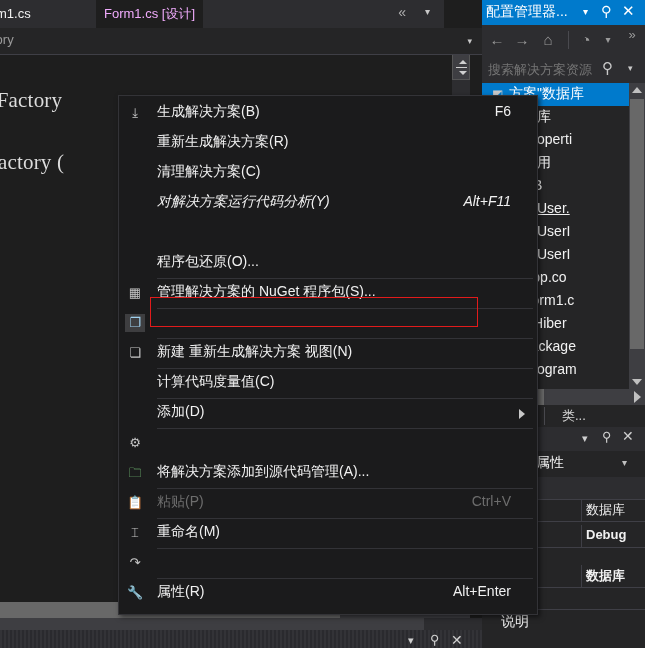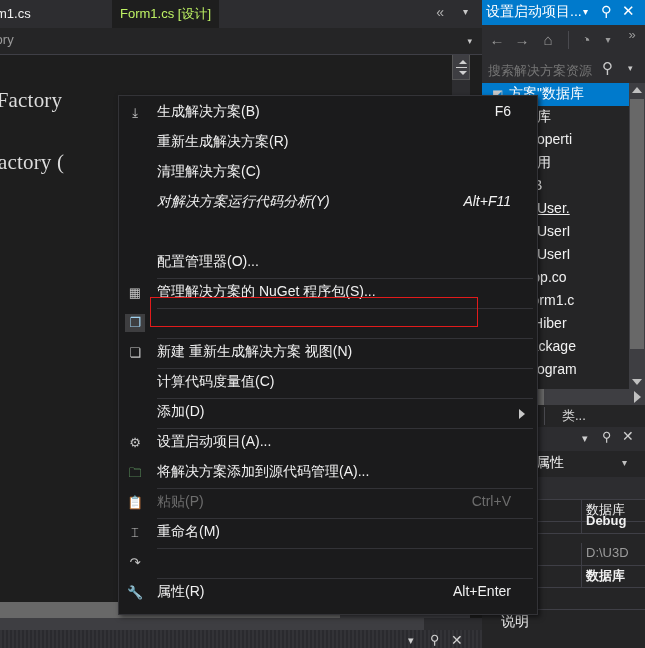--- a/index.html
+++ b/index.html
@@ -6,24 +6,24 @@
   body{
     width:645px;height:648px;overflow:hidden;position:relative;
     background:#1e1e1e;
     font-family:"Liberation Sans","DejaVu Sans",sans-serif;
     font-size:13px;color:#f1f1f1;
     -webkit-font-smoothing:antialiased;
   }
   .abs{position:absolute;}
 
   
-  #tabstrip{left:0;top:0;width:482px;height:28px;background:#2d2d30;}
+  #tabstrip{left:0;top:0;width:444px;height:28px;background:#2d2d30;}
   .tab{position:absolute;top:0;height:28px;line-height:28px;font-size:13px;color:#f1f1f1;padding:0 8px;white-space:nowrap;}
   .tab.inactive{left:-12px;color:#f1f1f1;background:#2d2d30;}
-  .tab.active{left:112px;background:#1e1e1e;color:#bef264;}
+  .tab.active{left:96px;background:#1e1e1e;color:#f0abfc;}
   #tab-overflow{position:absolute;right:38px;top:4px;color:#b0b0b0;font-size:14px;}
   #tab-dropdown{position:absolute;right:14px;top:6px;color:#c8c8c8;font-size:10px;}
 
   
   #navbar{left:0;top:28px;width:482px;height:26px;background:#252526;border-bottom:1px solid #3f3f46;}
   #navbar .crumb{position:absolute;left:-8px;top:4px;color:#9b9b9b;font-size:13px;}
   #navbar .caret{position:absolute;right:10px;top:8px;color:#c8c8c8;font-size:9px;}
 
   
   #codearea{left:0;top:54px;width:470px;height:560px;background:#1e1e1e;}
@@ -52,21 +52,21 @@
   #se-title{position:absolute;left:0;top:0;width:163px;height:25px;background:#007acc;}
   #se-title .t{position:absolute;left:4px;top:3px;font-size:14px;color:#fff;white-space:nowrap;}
   #se-title .dd{position:absolute;left:101px;top:6px;color:#fff;font-size:10px;}
   #se-title .pin{position:absolute;left:119px;top:3px;color:#fff;font-size:14px;}
   #se-title .cl{position:absolute;left:140px;top:2px;color:#fff;font-size:15px;}
   #se-toolbar{position:absolute;left:0;top:25px;width:163px;height:30px;background:#2d2d30;}
   .tb-ico{position:absolute;top:5px;width:20px;height:20px;color:#9a9a9a;font-size:15px;text-align:center;line-height:20px;}
   #se-tb-sep{position:absolute;left:86px;top:6px;width:1px;height:18px;background:#4a4a4f;}
   #se-search{position:absolute;left:0;top:55px;width:163px;height:28px;background:#2d2d30;border-bottom:1px solid #3f3f46;}
   #se-search input{position:absolute;left:4px;top:4px;width:110px;height:20px;background:transparent;border:0;outline:0;
-     color:#f9a8d4;font-size:13px;font-family:Liberation Sans, sans-serif;}
+     color:#f9a8d4;font-size:13px;font-family:Liberation Serif, serif;}
   #se-search .mag{position:absolute;left:120px;top:4px;color:#c9c9c9;font-size:15px;}
   #se-search .ddc{position:absolute;left:146px;top:8px;color:#c9c9c9;font-size:9px;}
 
   #se-tree{position:absolute;left:0;top:83px;width:147px;height:306px;background:#252526;overflow:hidden;}
   .trow{position:absolute;left:0;width:147px;height:23px;white-space:nowrap;font-size:14px;color:#f1f1f1;}
   .trow.sel{background:#007acc;color:#fff;}
   .trow .exp{position:absolute;top:5px;color:#9a9a9a;font-size:10px;}
   .trow .ic{position:absolute;top:3px;width:16px;height:16px;font-size:12px;text-align:center;line-height:16px;}
   .trow .lb{position:absolute;top:2px;font-size:14px;}
   #se-vscroll{position:absolute;left:147px;top:83px;width:16px;height:306px;background:#3e3e42;}
@@ -151,21 +151,21 @@
 </div>
 <div class="abs" id="bottom-panel"></div>
 <div class="abs" id="bottom-strip"></div>
 <div class="abs" id="bottom-dock"></div>
 <div class="abs" id="bd-caret">▾</div>
 <div class="abs" id="bd-pin">⚲</div>
 <div class="abs" id="bd-close">✕</div>
 
 <div class="abs" id="se">
   <div id="se-title">
-    <span class="t">设置启动项目...</span>
+    <span class="t">配置管理器...</span>
     <span class="dd">▾</span>
     <span class="pin">⚲</span>
     <span class="cl">✕</span>
   </div>
 
   <div id="se-toolbar">
     <span class="tb-ico" style="left:5px;">←</span>
     <span class="tb-ico" style="left:30px;">→</span>
     <span class="tb-ico" style="left:56px;">⌂</span>
     <span id="se-tb-sep"></span>
@@ -268,29 +268,24 @@
   </div>
   <div id="props-tb">
     <span class="w">🔧</span>
   </div>
   <div id="props-rows" style="position: absolute; left: 0px; top: 72px; width: 163px; height: 110px;">
       <div class="prow" style="top: 0px; position: absolute; left: 0px;">
         <span class="k"></span>
         <span class="vsep"></span>
         <span class="v">数据库</span>
       </div>
-      <div class="prow" style="top: 12px; position: absolute; left: 0px;">
+      <div class="prow" style="top: 26px; position: absolute; left: 0px;">
         <span class="k">置</span>
         <span class="vsep"></span>
         <span class="v bold">Debug</span>
-      </div>
-      <div class="prow" style="top: 44px; position: absolute; left: 0px;">
-        <span class="k"></span>
-        <span class="vsep"></span>
-        <span class="v dim">D:\U3D</span>
       </div>
       <div class="prow" style="top: 66px; position: absolute; left: 0px;">
         <span class="k">目</span>
         <span class="vsep"></span>
         <span class="v bold">数据库</span>
       </div>
     </div>
   <div id="props-desc">
     <span class="h">说明</span>
   </div>
@@ -311,21 +306,21 @@
       <span class="gico"></span>
       <span class="mlabel">清理解决方案(C)</span>
     </div>
     <div class="mi" style="top: 92px; font-style: italic;">
       <span class="gico"></span>
       <span class="mlabel">对解决方案运行代码分析(Y)</span>
       <span class="mshort">Alt+F11</span>
     </div>
     <div class="mi" style="top: 152px;">
       <span class="gico"></span>
-      <span class="mlabel">配置管理器(O)...</span>
+      <span class="mlabel">程序包还原(O)...</span>
     </div>
     <div class="mi" style="top: 182px;">
       <div class="sepline"></div>
       <span class="gico">▦</span>
       <span class="mlabel">管理解决方案的 NuGet 程序包(S)...</span>
     </div>
     <div class="mi hoverico" style="top: 212px;">
       <div class="sepline"></div>
       <span class="gico" style="color: rgb(159, 208, 238);">❐</span>
     </div>
@@ -341,21 +336,20 @@
       <span class="marrow"></span>
     </div>
     <div class="mi" style="top: 272px;">
       <div class="sepline"></div>
       <span class="gico"></span>
       <span class="mlabel">计算代码度量值(C)</span>
     </div>
     <div class="mi" style="top: 332px;">
       <div class="sepline"></div>
       <span class="gico">⚙</span>
-      <span class="mlabel">设置启动项目(A)...</span>
     </div>
     <div class="mi" style="top: 362px;">
       <span class="gico" style="color: rgb(127, 208, 127);">🗀</span>
       <span class="mlabel">将解决方案添加到源代码管理(A)...</span>
     </div>
     <div class="mi disabled" style="top: 392px;">
       <div class="sepline"></div>
       <span class="gico">📋</span>
       <span class="mlabel">粘贴(P)</span>
       <span class="mshort">Ctrl+V</span>

